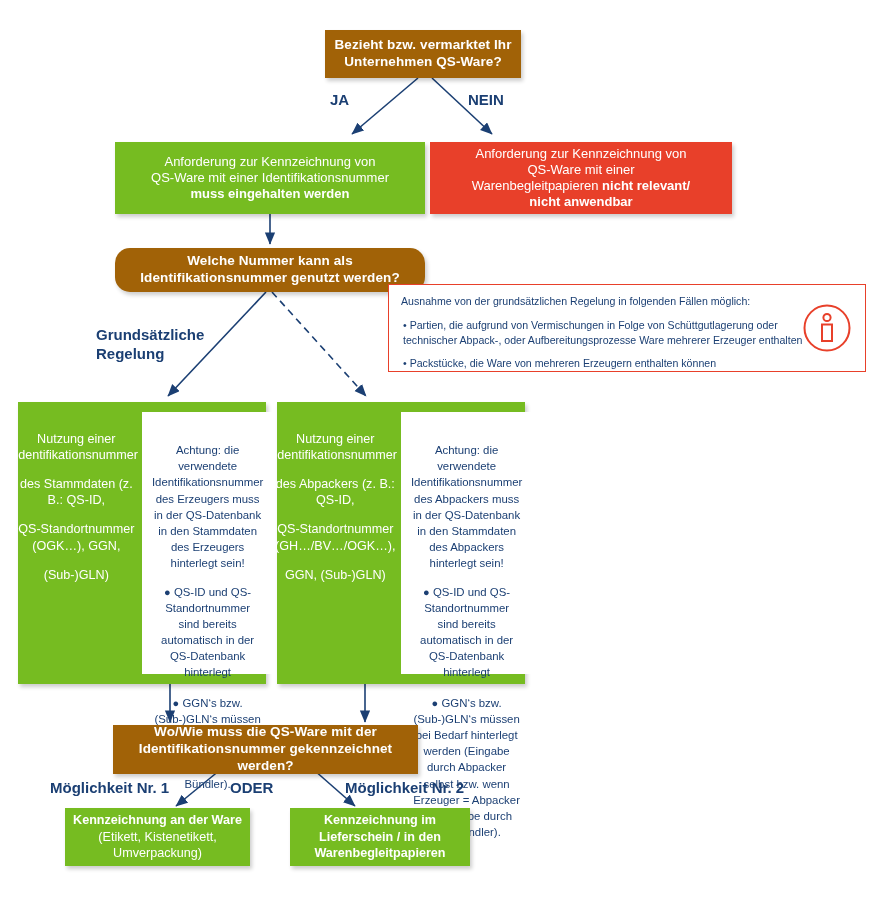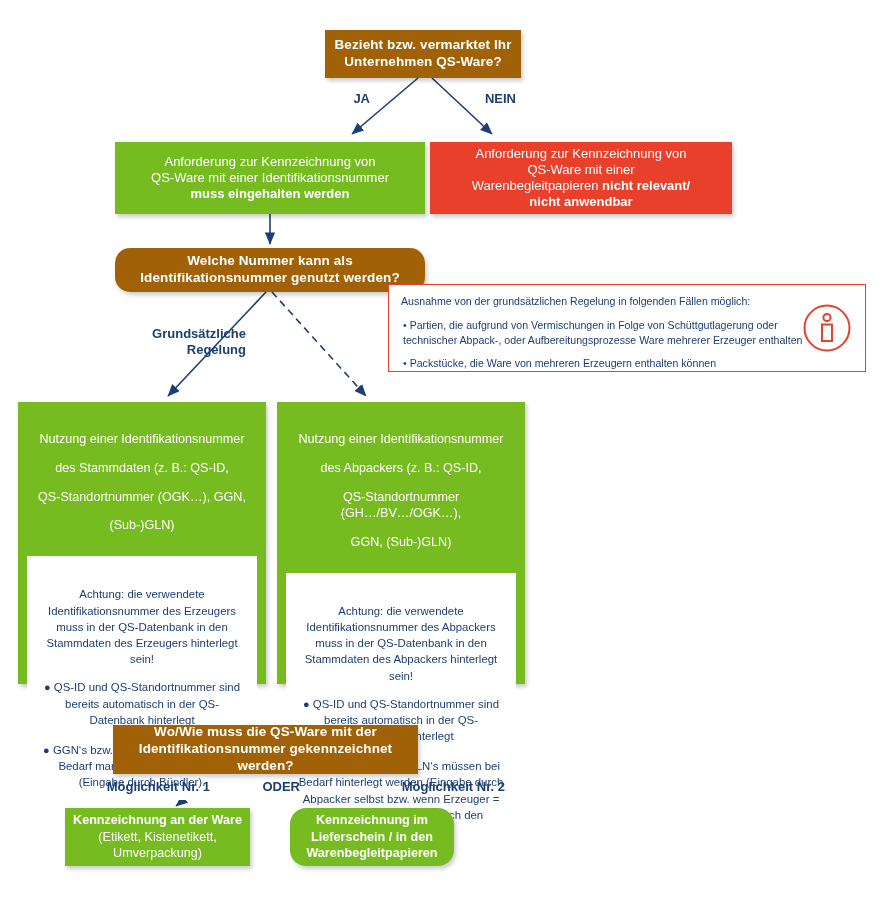--- a/index.html
+++ b/index.html
@@ -46,22 +46,22 @@
   .plain-text {
     font-weight: normal;
     font-size: 13px;
   }
 
   
   .edge-label {
     position: absolute;
     color: #1b3f73;
     font-weight: bold;
-    font-size: 13px;
-    text-align: right;
+    font-size: 15px;
+    text-align: left;
     line-height: 1.25;
     white-space: pre-line;
   }
 
   
   #connectors {
     position: absolute;
     left: 0;
     top: 0;
     width: 886px;
@@ -70,21 +70,22 @@
   }
 
   
   .card {
     position: absolute;
     box-sizing: border-box;
     background: #76bc21;
     padding: 10px 9px 10px 9px;
     box-shadow: 2px 3px 4px rgba(0,0,0,0.20);
     display: flex;
-    flex-direction: column;
+    flex-direction: row;
+    justify-content: center;
   }
   .card-head {
     color: #ffffff;
     text-align: center;
     font-size: 12.6px;
     line-height: 1.3;
     padding: 6px 4px 10px 4px;
   }
   .card-body {
     background: #ffffff;
@@ -259,19 +260,19 @@
   <div class="edge-label" style="left:50px; top:779px; width:160px;">Möglichkeit Nr. 1</div>
   <div class="edge-label" style="left:230px; top:779px; width:70px;">ODER</div>
   <div class="edge-label" style="left:345px; top:779px; width:160px;">Möglichkeit Nr. 2</div>
 
   <div class="node node-green result-box" style="left:65px; top:808px; width:185px; height:58px;">
     <p class="b">Kennzeichnung an der Ware</p>
     <p>(Etikett, Kistenetikett,</p>
     <p>Umverpackung)</p>
   </div>
 
-  <div class="node node-green result-box" style="left:290px; top:808px; width:164px; height:58px;border-radius:16px;">
+  <div class="node node-green result-box" style="left:290px; top:808px; width:180px; height:58px;">
     <p class="b">Kennzeichnung im</p>
     <p class="b">Lieferschein / in den</p>
     <p class="b">Warenbegleitpapieren</p>
   </div>
 
 </div>
 
 </body></html>

